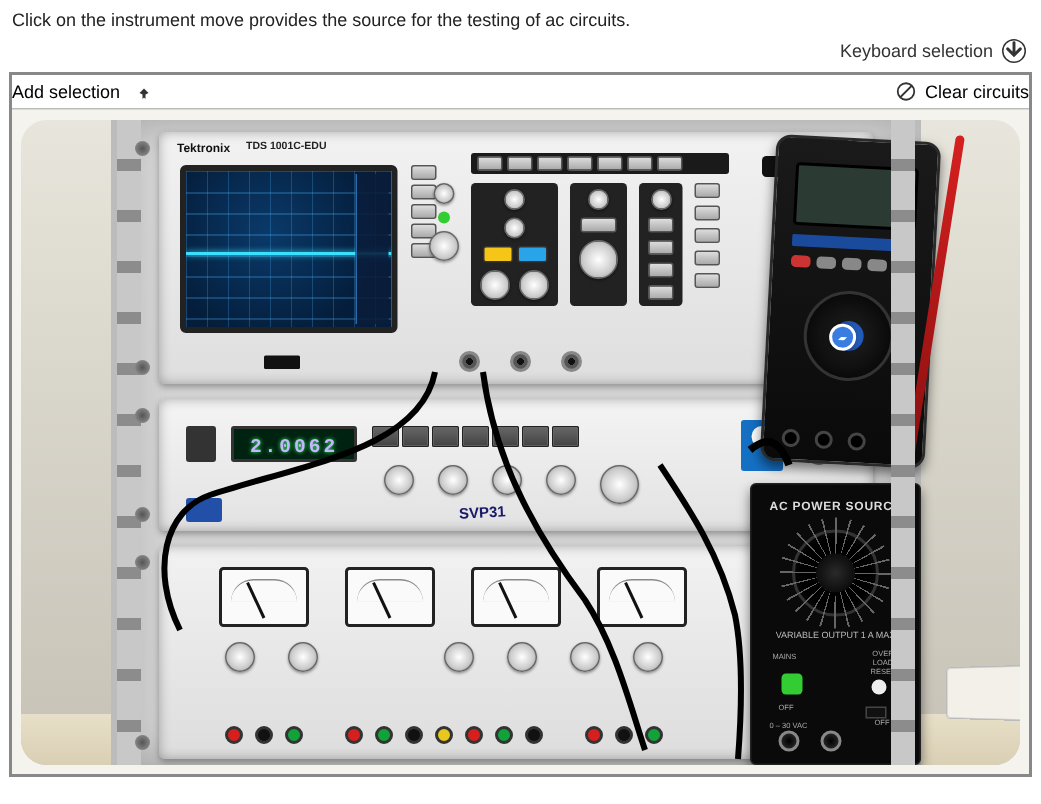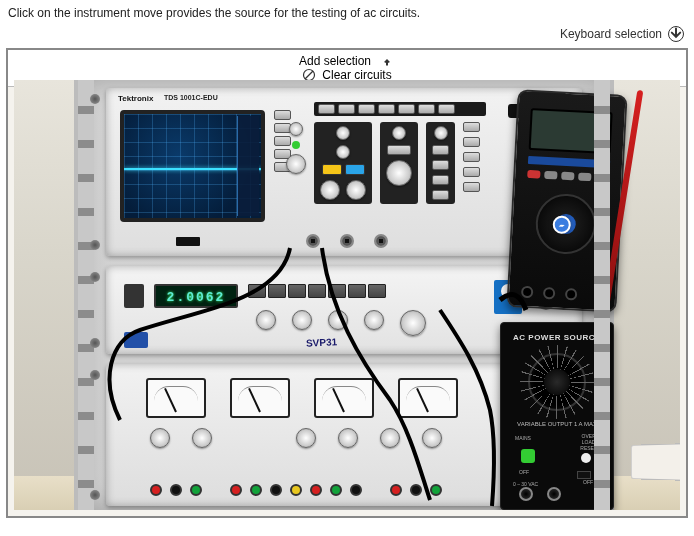--- a/index.html
+++ b/index.html
@@ -42,34 +42,34 @@
     height: 470px;
   }
   .toolbar {
     display: flex;
     align-items: center;
     justify-content: space-between;
     background: #fff;
     border-bottom: 1px solid #bbb;
     padding: 4px 0;
     font-size: 12px;
-    flex-direction: column;
   }
   .toolbar-left { display:flex; align-items:center; gap:10px; }
   .toolbar-center { flex:1; text-align:center; color:#222; }
   .toolbar-right { display:flex; align-items:center; gap:6px; cursor:pointer; }
   .clear-icon {
     width:14px; height:14px; display:inline-block;
   }
   .pin-tool { width:14px; height:14px; }
   .lab-photo {
     position: absolute;
     top: 30px; left: 6px; right: 6px; bottom: 6px;
     background: linear-gradient(#e8e5dc,#d9d6cb 40%, #c7c2b6);
     overflow:hidden;
+    border-radius:17px;
   }
   .rack {
     position:absolute;
     left: 60px; top: 0;
     width: 540px; height: 100%;
     background: linear-gradient(#d5d5d5,#cfcfcf);
     border-left: 6px solid #bcbcbc;
     border-right: 6px solid #bcbcbc;
     box-shadow: inset 0 0 30px rgba(0,0,0,.25);
   }
@@ -109,21 +109,21 @@
   .mini-btn { width:17px; height:10px; background:linear-gradient(#ddd,#aaa); border:1px solid #555; border-radius:2px;}
   .knob { border-radius:50%; background:radial-gradient(#fff,#ccc 60%,#888); border:1px solid #666; box-shadow:0 1px 2px rgba(0,0,0,.4);}
   .knob.lg{width:26px;height:26px;} .knob.md{width:20px;height:20px;} .knob.sm{width:14px;height:14px;}
   .bnc { width:14px; height:14px; border-radius:50%; background:radial-gradient(#111 30%,#555 31% 60%,#bbb); border:2px solid #888;}
   .ctrl-grid{position:absolute;top:14px;left:0;display:flex;gap:8px;}
   .ctrl-col{display:flex;flex-direction:column;align-items:center;gap:5px;}
   .color-btn { width:20px; height:11px; border-radius:2px; border:1px solid #333;}
   .osc-connectors{position:absolute;bottom:8px;left:200px;display:flex;gap:20px;}
   
   .funcgen { top:186px; height:88px; background:linear-gradient(#f4f4f4,#e2e2e2);}
-  .fg-display { position:absolute; top:18px; left:48px; width:84px; height:24px; background:#021; border:2px solid #333; border-radius:2px; font-family:'Courier New',monospace; color:#5eead4; font-size:13px; font-weight:bold; text-align:center; line-height:24px; letter-spacing:2px; text-shadow:0 0 3px #3f6;}
+  .fg-display { position:absolute; top:18px; left:48px; width:84px; height:24px; background:#021; border:2px solid #333; border-radius:2px; font-family:'Courier New',monospace; color:#c4b5fd; font-size:13px; font-weight:bold; text-align:center; line-height:24px; letter-spacing:2px; text-shadow:0 0 3px #3f6;}
   .fg-power { position:absolute; top:18px; left:18px; width:20px; height:24px; background:#333; border-radius:2px;}
   .fg-buttons{ position:absolute; top:18px; left:142px; display:flex; gap:2px;}
   .fg-btn{width:18px;height:14px;background:linear-gradient(#666,#444);border:1px solid #222;border-radius:1px;}
   .fg-knobs{position:absolute; top:44px; left:150px; display:flex; gap:16px;}
   .fg-out { position:absolute; top:24px; right:26px; width:20px;height:20px; border-radius:50%; background:radial-gradient(#000 30%,#555 32% 55%,#ccc);}
   .fg-sticker{position:absolute; bottom:6px; left:200px; font-size:10px; color:#1a1a6a; font-weight:bold; transform:rotate(-3deg);}
   .fg-card{position:absolute; top:14px; right:60px; width:28px; height:34px; background:#1570c4; border-radius:2px;}
   .fg-card::after{content:"";position:absolute;top:4px;left:50%;transform:translateX(-50%);width:14px;height:14px;background:#fff;border-radius:50%;}
   
   .psu { top:284px; bottom:4px; background:linear-gradient(#f2f2f2,#ddd);}

